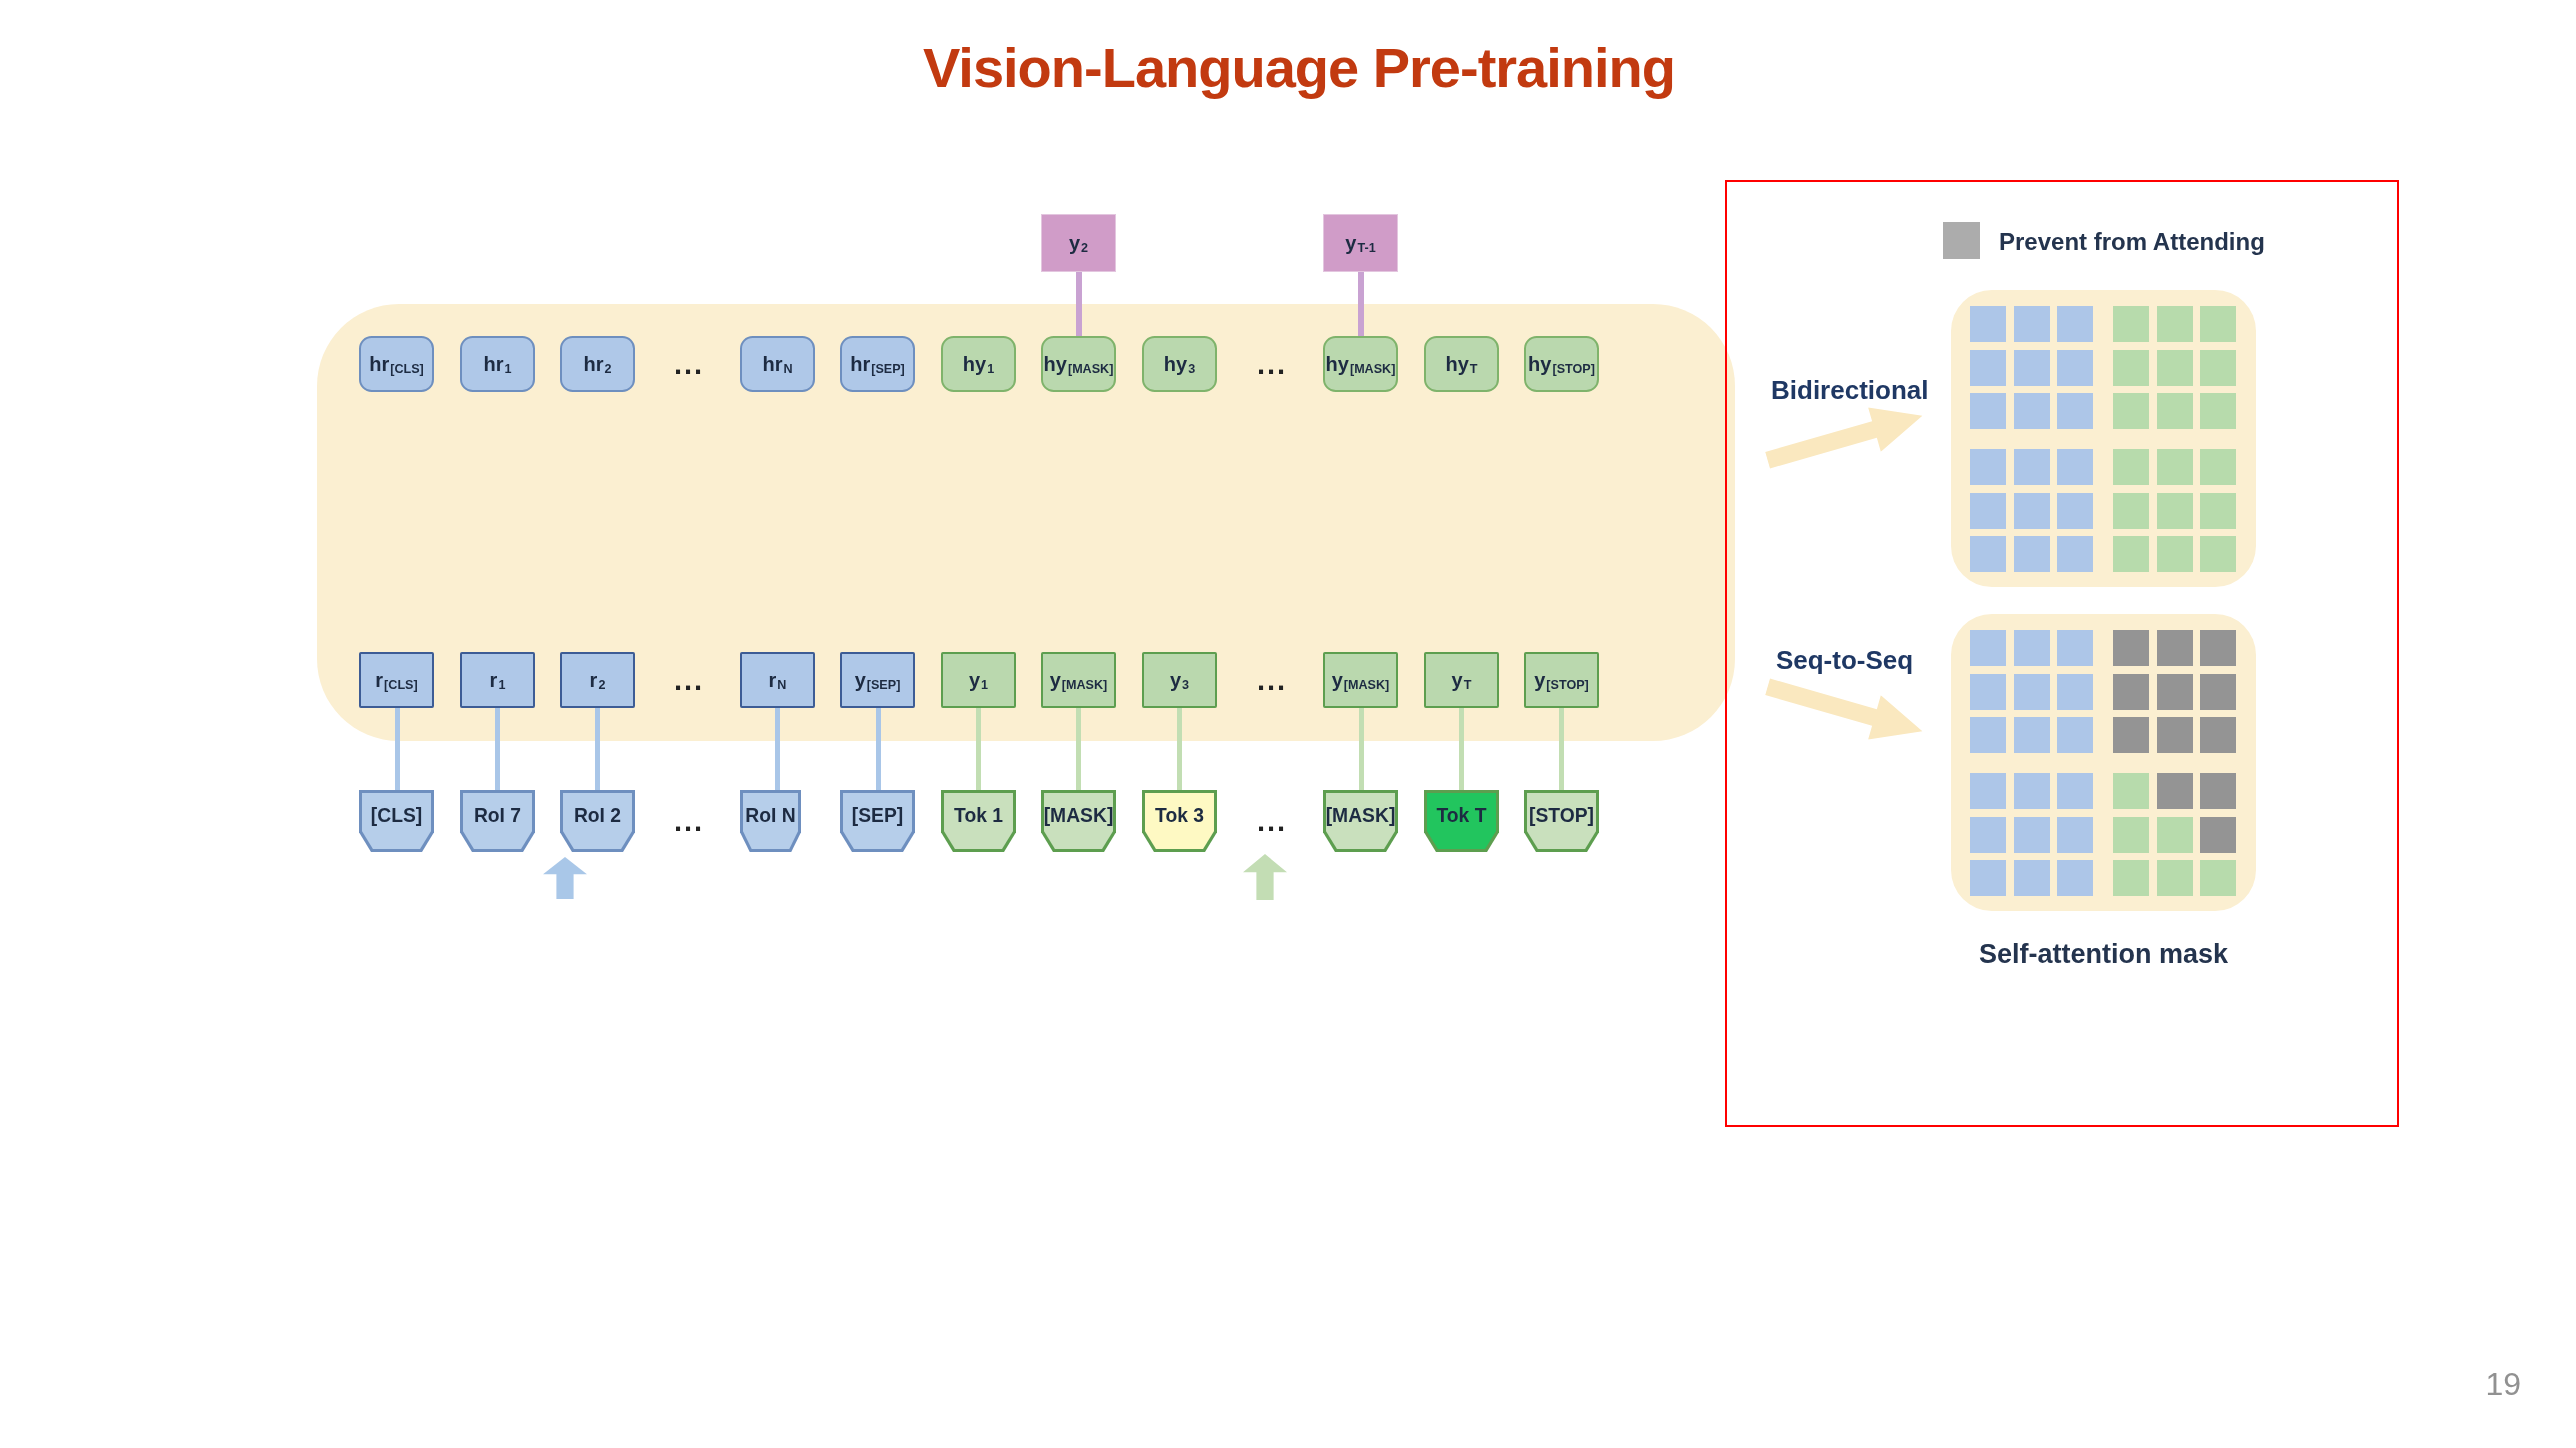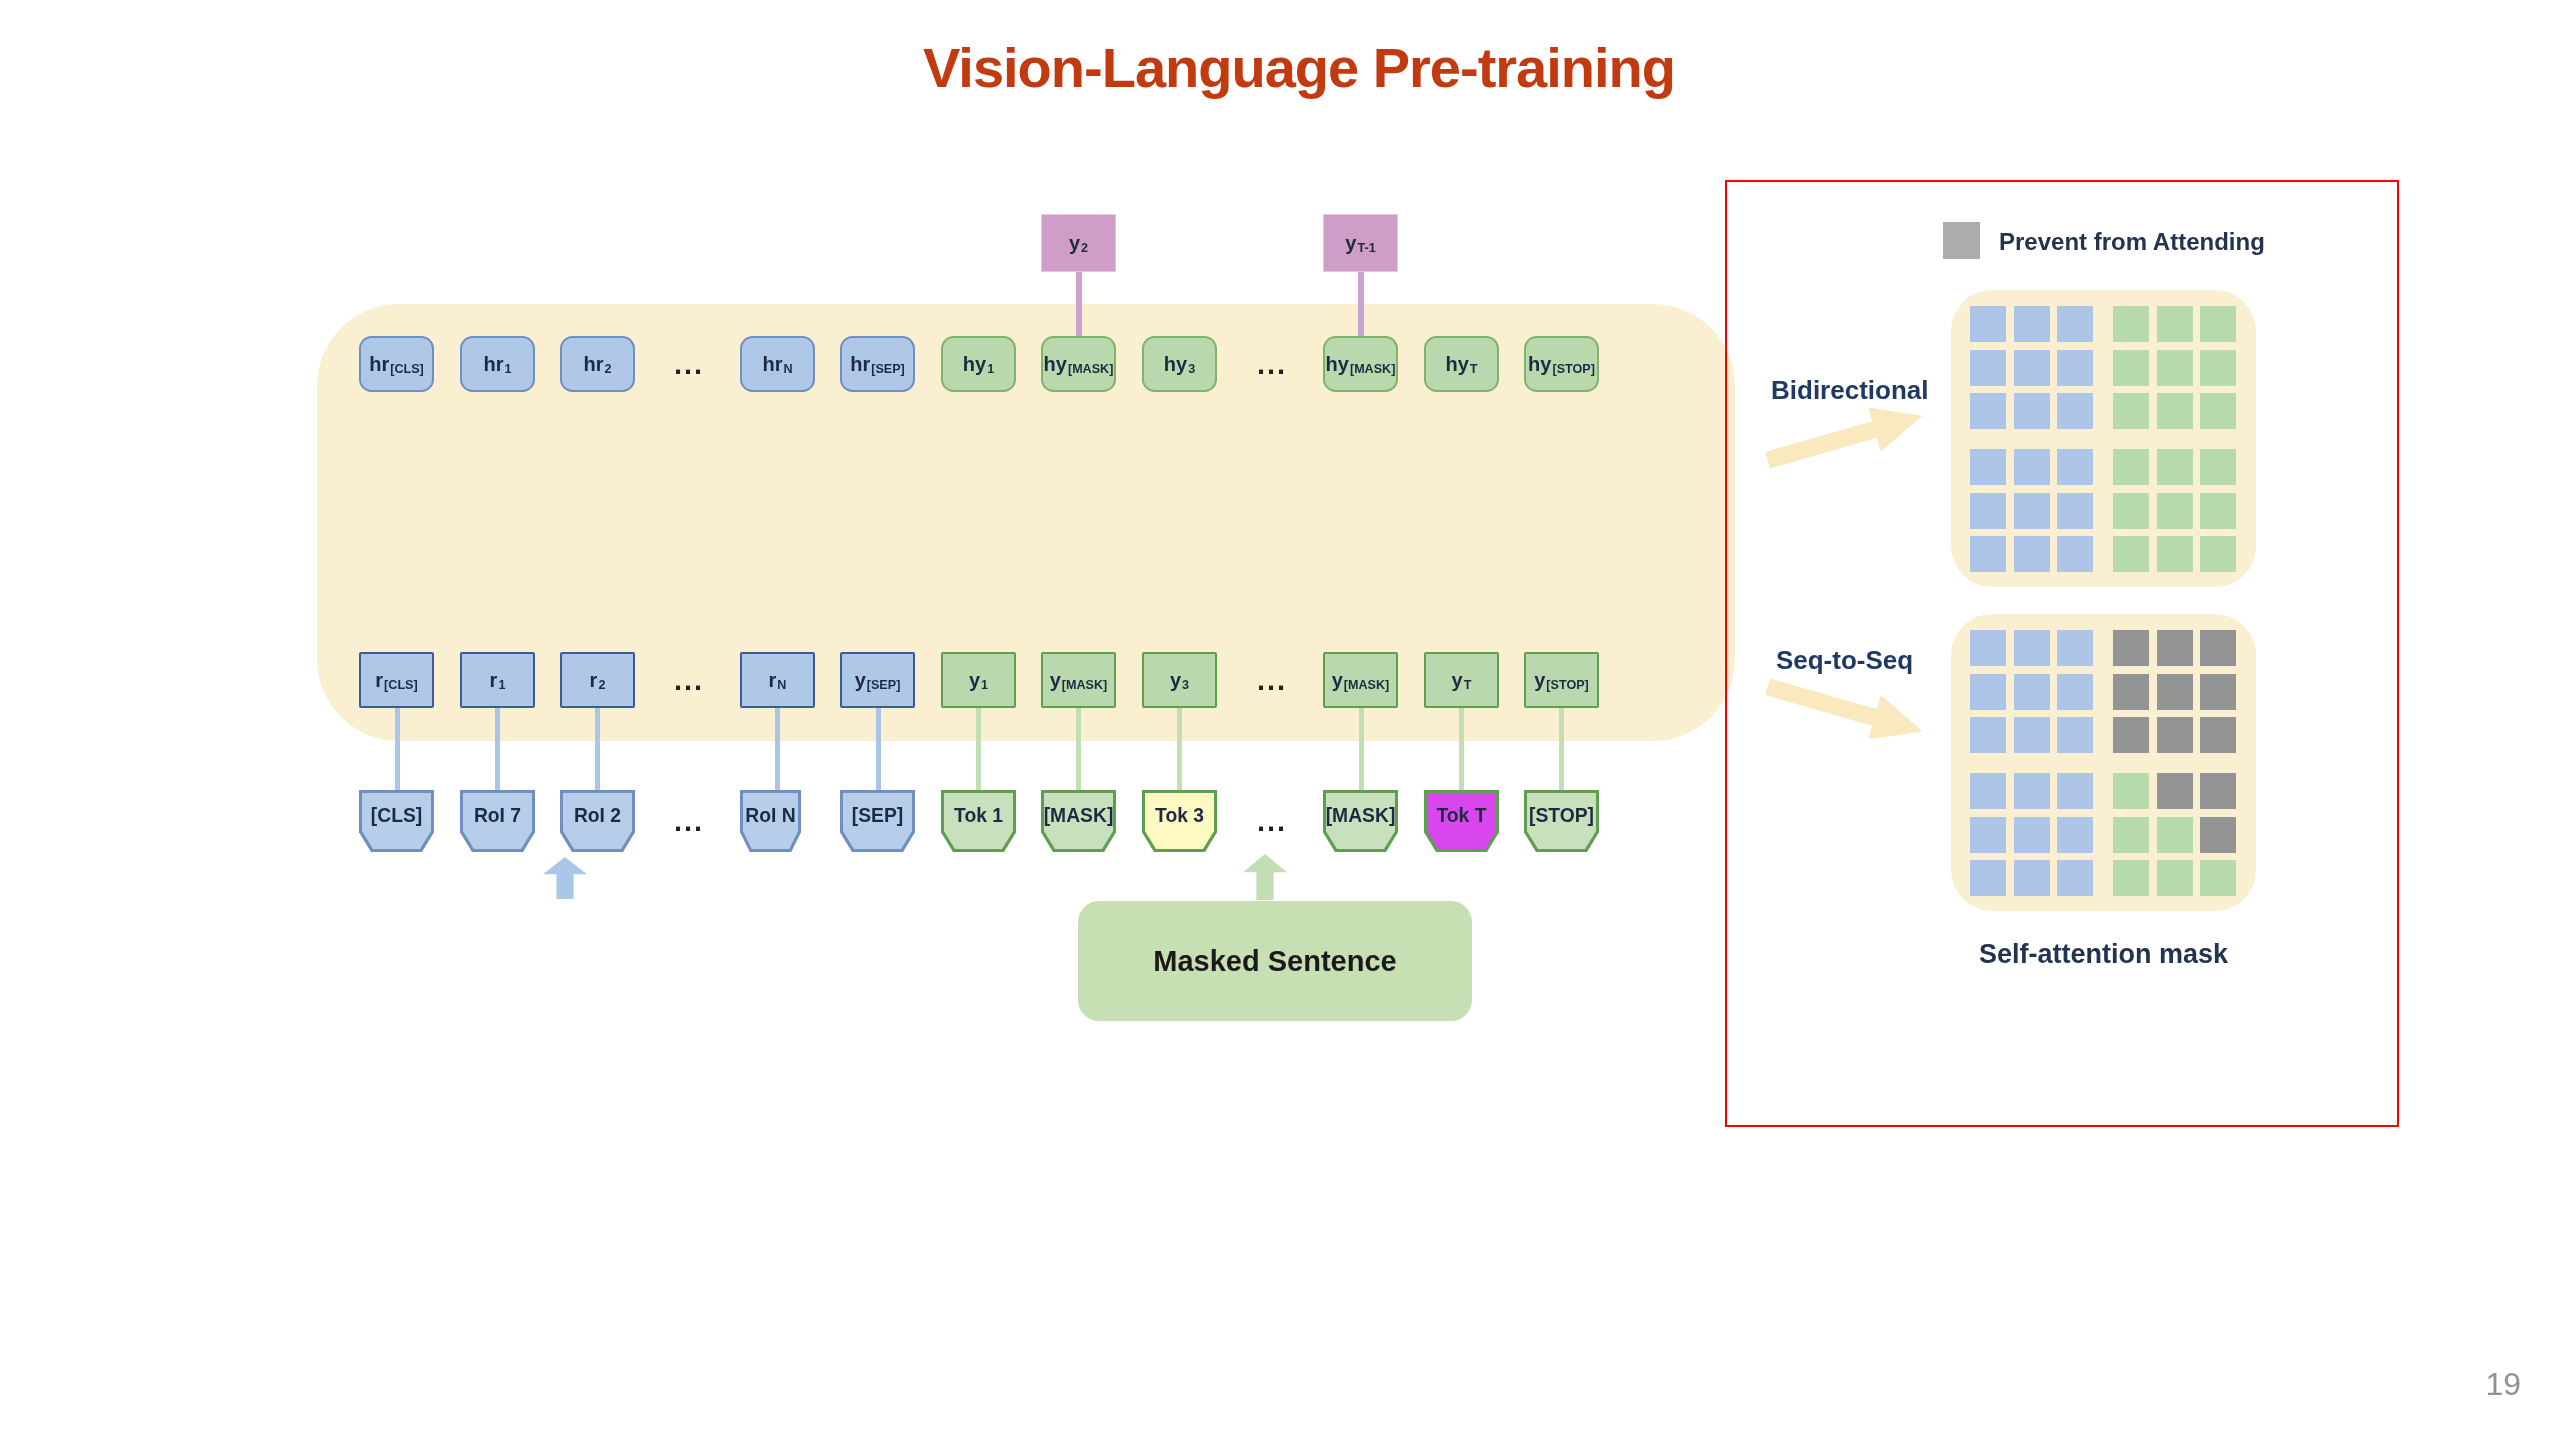--- a/index.html
+++ b/index.html
@@ -204,43 +204,40 @@
       </div>
       <div class="stem" style="left: 1177px; top: 708px; height: 82px; background: rgb(194, 222, 179);"></div>
       <div class="bx dots" style="left: 1244px; top: 790px; width: 56px; height: 62px;">...</div>
       <div class="tok-outer" style="left: 1323px; top: 790px; width: 75px; height: 62px;">
         <div class="tok-clip" style="background: rgb(93, 158, 79); clip-path: polygon(0% 0%, 100% 0%, 100% 68%, 84% 100%, 16% 100%, 0% 68%);"></div>
         <div class="tok-in" style="background: rgb(201, 224, 189); clip-path: polygon(0% 0%, 100% 0%, 100% 68%, 84% 100%, 16% 100%, 0% 68%);">[MASK]</div>
       </div>
       <div class="stem" style="left: 1359px; top: 708px; height: 82px; background: rgb(194, 222, 179);"></div>
       <div class="tok-outer" style="left: 1424px; top: 790px; width: 75px; height: 62px;">
         <div class="tok-clip" style="background: rgb(93, 158, 79); clip-path: polygon(0% 0%, 100% 0%, 100% 68%, 84% 100%, 16% 100%, 0% 68%);"></div>
-        <div class="tok-in" style="background: #d946ef; clip-path: polygon(0% 0%, 100% 0%, 100% 68%, 84% 100%, 16% 100%, 0% 68%);">Tok T</div>
+        <div class="tok-in" style="background: #22c55e; clip-path: polygon(0% 0%, 100% 0%, 100% 68%, 84% 100%, 16% 100%, 0% 68%);">Tok T</div>
       </div>
       <div class="stem" style="left: 1459px; top: 708px; height: 82px; background: rgb(194, 222, 179);"></div>
       <div class="tok-outer" style="left: 1524px; top: 790px; width: 75px; height: 62px;">
         <div class="tok-clip" style="background: rgb(93, 158, 79); clip-path: polygon(0% 0%, 100% 0%, 100% 68%, 84% 100%, 16% 100%, 0% 68%);"></div>
         <div class="tok-in" style="background: rgb(201, 224, 189); clip-path: polygon(0% 0%, 100% 0%, 100% 68%, 84% 100%, 16% 100%, 0% 68%);">[STOP]</div>
       </div>
       <div class="stem" style="left: 1559px; top: 708px; height: 82px; background: rgb(194, 222, 179);"></div>
       <div class="bx" style="left: 1041px; top: 214px; width: 75px; height: 58px; background: rgb(208, 156, 200); border: 1.9px solid rgb(227, 198, 223);">
         <span class="main">y</span>
         <span class="sub">2</span>
       </div>
       <div class="pstem" style="left: 1076px; top: 272px; height: 64px;"></div>
       <div class="bx" style="left: 1323px; top: 214px; width: 75px; height: 58px; background: rgb(208, 156, 200); border: 1.9px solid rgb(227, 198, 223);">
         <span class="main">y</span>
         <span class="sub">T-1</span>
       </div>
       <div class="pstem" style="left: 1358px; top: 272px; height: 64px;"></div>
     </div>
 
-  <div class="io-box masked-box">
-    <span>Masked Sentence</span>
-  </div>
 
   <svg class="uparrow" style="left:543px;top:857px;" width="44" height="42" viewBox="0 0 46 44">
     <polygon points="23,0 46,18 32,18 32,44 14,44 14,18 0,18" fill="#A9C7E8"></polygon>
   </svg>
   <svg class="uparrow" style="left:1243px;top:854px;" width="44" height="46" viewBox="0 0 46 48">
     <polygon points="23,0 46,19 32,19 32,48 14,48 14,19 0,19" fill="#C3DDB4"></polygon>
   </svg>
 
   <div class="red-frame"></div>
   <div class="legend-sq"></div>

